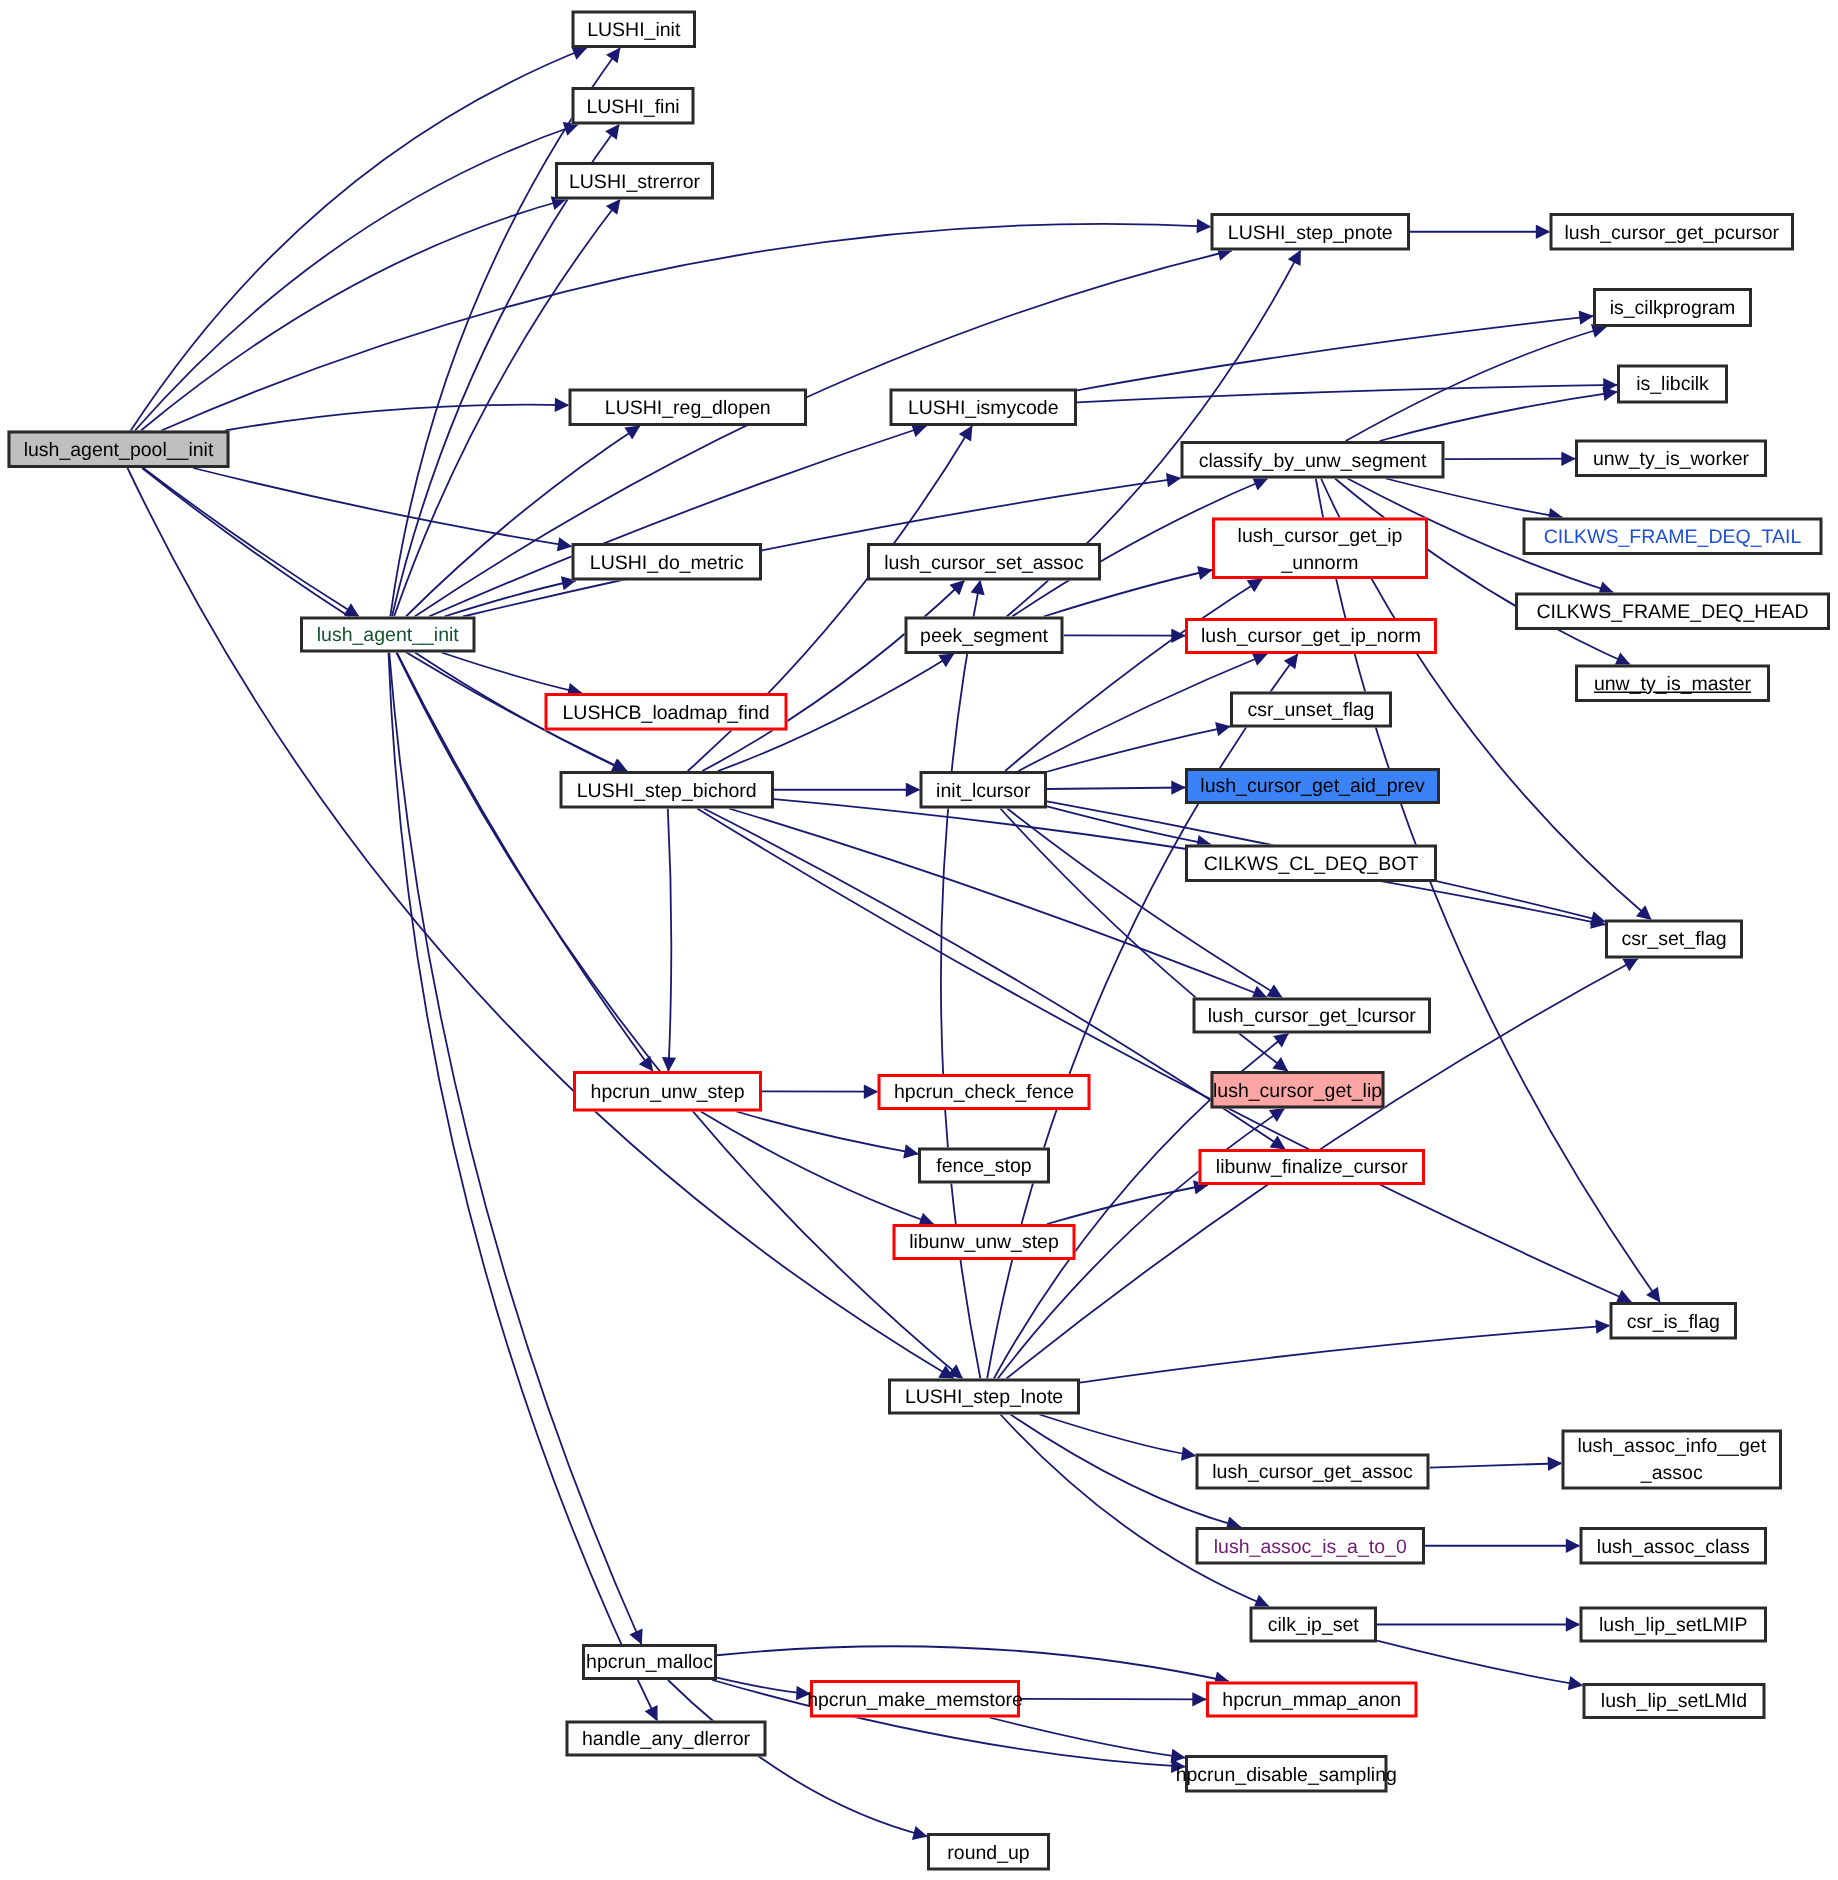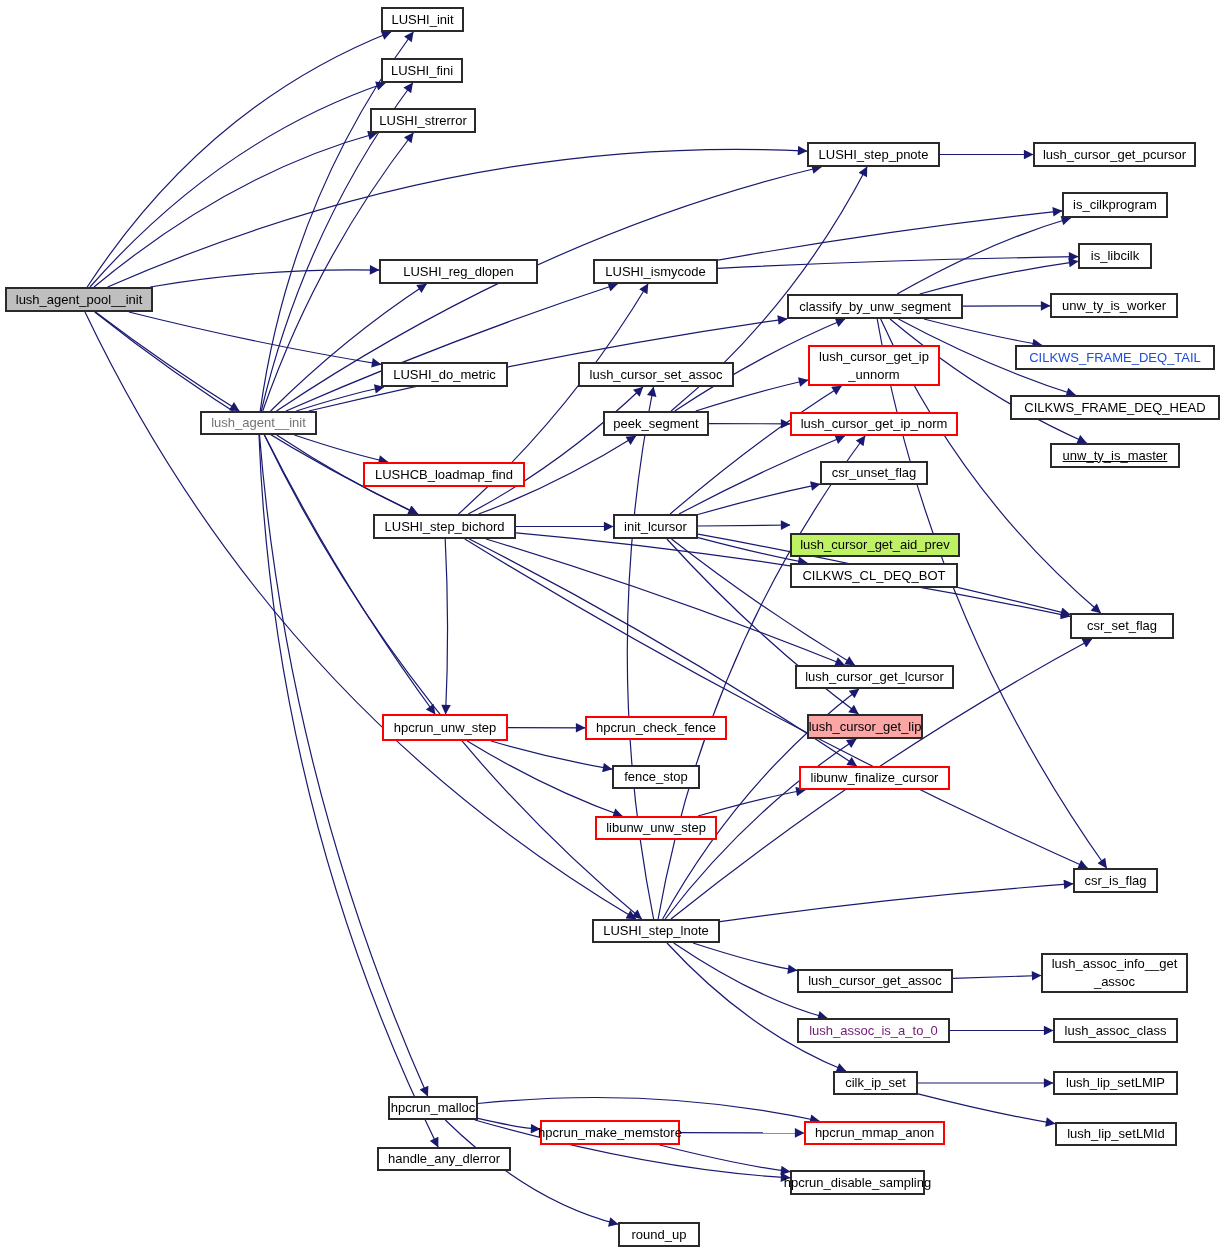--- a/index.html
+++ b/index.html
@@ -128,32 +128,32 @@
       <div class="node" style="left: 1078px; top: 243px; width: 74px; height: 26px; background: rgb(255, 255, 255); border-color: rgb(42, 42, 42); color: rgb(0, 0, 0);">is_libcilk</div>
       <div class="node" style="left: 379px; top: 259px; width: 159px; height: 25px; background: rgb(255, 255, 255); border-color: rgb(42, 42, 42); color: rgb(0, 0, 0);">LUSHI_reg_dlopen</div>
       <div class="node" style="left: 593px; top: 259px; width: 125px; height: 25px; background: rgb(255, 255, 255); border-color: rgb(42, 42, 42); color: rgb(0, 0, 0);">LUSHI_ismycode</div>
       <div class="node" style="left: 787px; top: 294px; width: 176px; height: 25px; background: rgb(255, 255, 255); border-color: rgb(42, 42, 42); color: rgb(0, 0, 0);">classify_by_unw_segment</div>
       <div class="node" style="left: 1050px; top: 293px; width: 128px; height: 25px; background: rgb(255, 255, 255); border-color: rgb(42, 42, 42); color: rgb(0, 0, 0);">unw_ty_is_worker</div>
       <div class="node" style="left: 1015px; top: 345px; width: 200px; height: 25px; background: rgb(255, 255, 255); border-color: rgb(42, 42, 42); color: #1d4ed8;">CILKWS_FRAME_DEQ_TAIL</div>
       <div class="node" style="left: 1010px; top: 395px; width: 210px; height: 25px; background: rgb(255, 255, 255); border-color: rgb(42, 42, 42); color: rgb(0, 0, 0);">CILKWS_FRAME_DEQ_HEAD</div>
       <div class="node" style="left: 1050px; top: 443px; width: 130px; height: 25px; background: rgb(255, 255, 255); border-color: rgb(42, 42, 42); color: rgb(0, 0, 0); text-decoration: underline;">unw_ty_is_master</div>
       <div class="node" style="left: 381px; top: 362px; width: 127px; height: 25px; background: rgb(255, 255, 255); border-color: rgb(42, 42, 42); color: rgb(0, 0, 0);">LUSHI_do_metric</div>
       <div class="node" style="left: 578px; top: 362px; width: 156px; height: 25px; background: rgb(255, 255, 255); border-color: rgb(42, 42, 42); color: rgb(0, 0, 0);">lush_cursor_set_assoc</div>
-      <div class="node red" style="left: 808px; top: 345px; width: 132px; height: 41px; background: rgb(255, 255, 255); border-color: rgb(255, 0, 0); color: rgb(0, 0, 0);">lush_cursor_get_ip
+      <div class="node red" style="left: 808px; top: 345px; width: 144px; height: 41px; background: rgb(255, 255, 255); border-color: rgb(255, 0, 0); color: rgb(0, 0, 0);">lush_cursor_get_ip
 _unnorm</div>
-      <div class="node" style="left: 200px; top: 411px; width: 117px; height: 24px; background: rgb(255, 255, 255); border-color: rgb(42, 42, 42); color: #737373;">lush_agent__init</div>
+      <div class="node" style="left: 200px; top: 411px; width: 117px; height: 24px; background: rgb(255, 255, 255); border-color: rgb(42, 42, 42); color: #14532d;">lush_agent__init</div>
       <div class="node" style="left: 603px; top: 411px; width: 106px; height: 25px; background: rgb(255, 255, 255); border-color: rgb(42, 42, 42); color: rgb(0, 0, 0);">peek_segment</div>
       <div class="node red" style="left: 790px; top: 412px; width: 168px; height: 24px; background: rgb(255, 255, 255); border-color: rgb(255, 0, 0); color: rgb(0, 0, 0);">lush_cursor_get_ip_norm</div>
       <div class="node red" style="left: 363px; top: 462px; width: 162px; height: 25px; background: rgb(255, 255, 255); border-color: rgb(255, 0, 0); color: rgb(0, 0, 0);">LUSHCB_loadmap_find</div>
       <div class="node" style="left: 820px; top: 461px; width: 108px; height: 24px; background: rgb(255, 255, 255); border-color: rgb(42, 42, 42); color: rgb(0, 0, 0);">csr_unset_flag</div>
       <div class="node" style="left: 373px; top: 514px; width: 143px; height: 25px; background: rgb(255, 255, 255); border-color: rgb(42, 42, 42); color: rgb(0, 0, 0);">LUSHI_step_bichord</div>
       <div class="node" style="left: 613px; top: 514px; width: 85px; height: 25px; background: rgb(255, 255, 255); border-color: rgb(42, 42, 42); color: rgb(0, 0, 0);">init_lcursor</div>
-      <div class="node" style="left: 790px; top: 533px; width: 170px; height: 24px; background: #bef264; border-color: rgb(42, 42, 42); color: rgb(0, 0, 0);">lush_cursor_get_aid_prev</div>
+      <div class="node" style="left: 790px; top: 512px; width: 170px; height: 24px; background: #3b82f6; border-color: rgb(42, 42, 42); color: rgb(0, 0, 0);">lush_cursor_get_aid_prev</div>
       <div class="node" style="left: 790px; top: 563px; width: 168px; height: 25px; background: rgb(255, 255, 255); border-color: rgb(42, 42, 42); color: rgb(0, 0, 0);">CILKWS_CL_DEQ_BOT</div>
-      <div class="node" style="left: 1070px; top: 613px; width: 104px; height: 26px; background: rgb(255, 255, 255); border-color: rgb(42, 42, 42); color: rgb(0, 0, 0);">csr_set_flag</div>
+      <div class="node" style="left: 1070px; top: 613px; width: 92px; height: 26px; background: rgb(255, 255, 255); border-color: rgb(42, 42, 42); color: rgb(0, 0, 0);">csr_set_flag</div>
       <div class="node" style="left: 795px; top: 665px; width: 159px; height: 24px; background: rgb(255, 255, 255); border-color: rgb(42, 42, 42); color: rgb(0, 0, 0);">lush_cursor_get_lcursor</div>
       <div class="node red" style="left: 382px; top: 714px; width: 126px; height: 27px; background: rgb(255, 255, 255); border-color: rgb(255, 0, 0); color: rgb(0, 0, 0);">hpcrun_unw_step</div>
       <div class="node red" style="left: 585px; top: 716px; width: 142px; height: 24px; background: rgb(255, 255, 255); border-color: rgb(255, 0, 0); color: rgb(0, 0, 0);">hpcrun_check_fence</div>
       <div class="node" style="left: 807px; top: 714px; width: 116px; height: 25px; background: #fca5a5; border-color: rgb(42, 42, 42); color: rgb(0, 0, 0);">lush_cursor_get_lip</div>
       <div class="node" style="left: 612px; top: 765px; width: 88px; height: 24px; background: rgb(255, 255, 255); border-color: rgb(42, 42, 42); color: rgb(0, 0, 0);">fence_stop</div>
       <div class="node red" style="left: 799px; top: 766px; width: 151px; height: 24px; background: rgb(255, 255, 255); border-color: rgb(255, 0, 0); color: rgb(0, 0, 0);">libunw_finalize_cursor</div>
       <div class="node red" style="left: 595px; top: 816px; width: 122px; height: 24px; background: rgb(255, 255, 255); border-color: rgb(255, 0, 0); color: rgb(0, 0, 0);">libunw_unw_step</div>
       <div class="node" style="left: 1073px; top: 868px; width: 85px; height: 25px; background: rgb(255, 255, 255); border-color: rgb(42, 42, 42); color: rgb(0, 0, 0);">csr_is_flag</div>
       <div class="node" style="left: 592px; top: 919px; width: 128px; height: 24px; background: rgb(255, 255, 255); border-color: rgb(42, 42, 42); color: rgb(0, 0, 0);">LUSHI_step_lnote</div>
       <div class="node" style="left: 797px; top: 969px; width: 156px; height: 24px; background: rgb(255, 255, 255); border-color: rgb(42, 42, 42); color: rgb(0, 0, 0);">lush_cursor_get_assoc</div>

